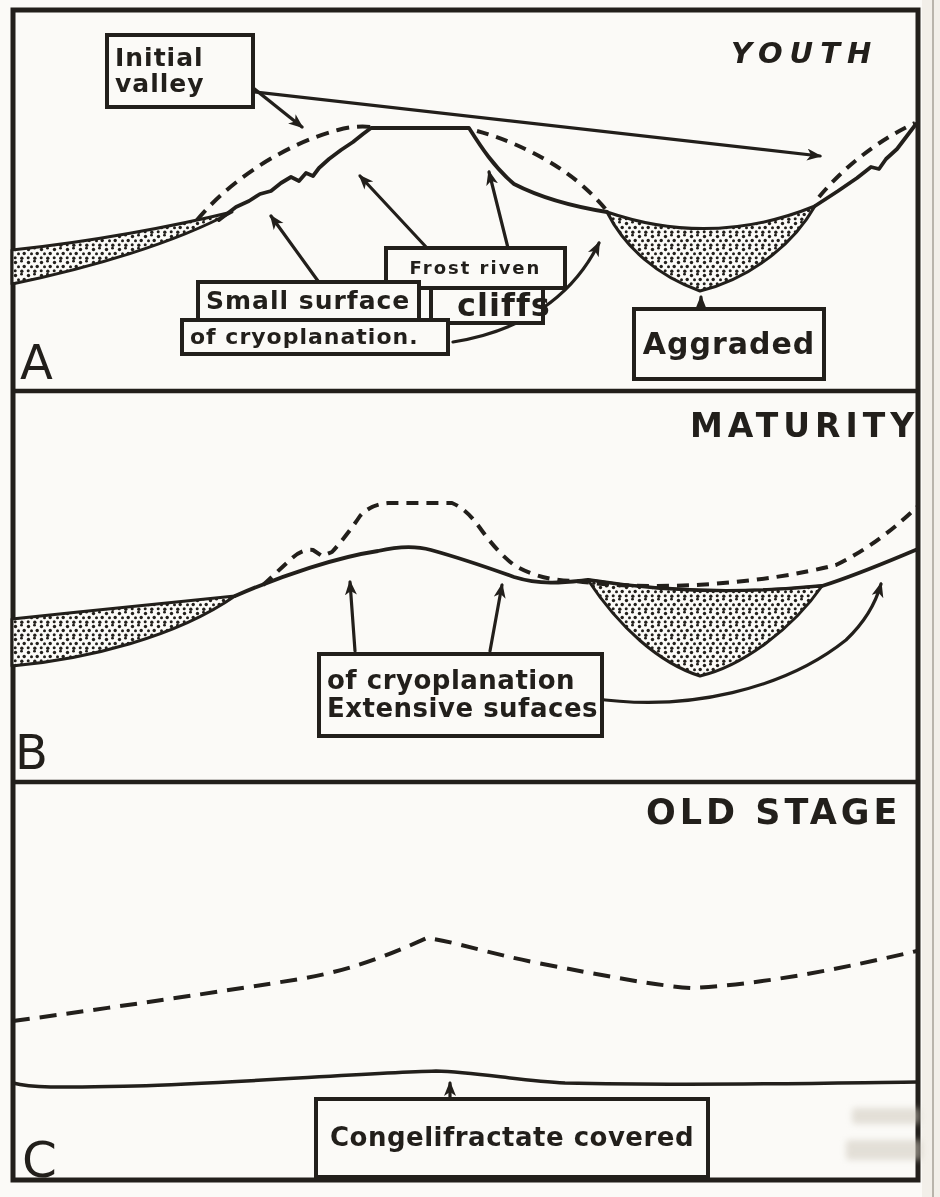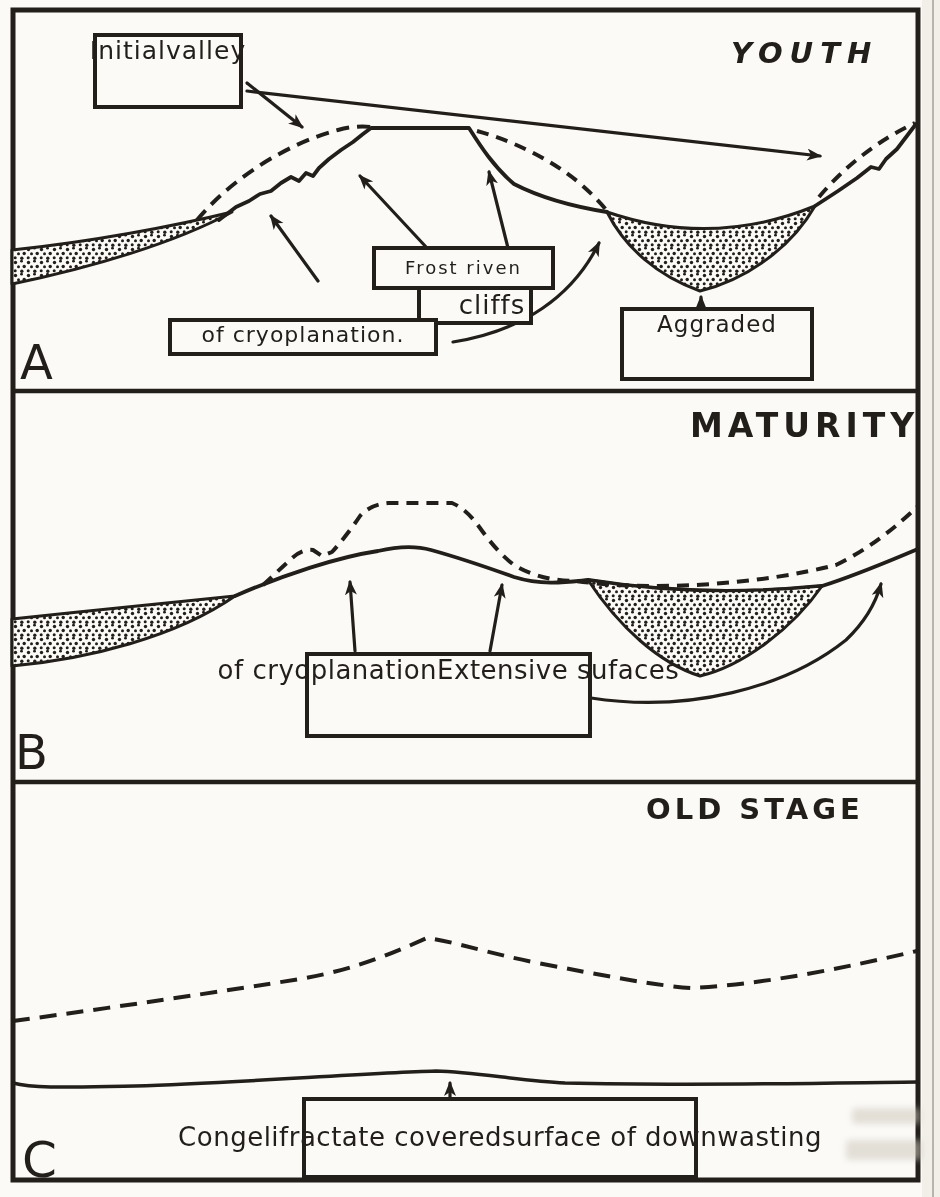--- a/index.html
+++ b/index.html
@@ -13,27 +13,28 @@
     background:var(--paper);
     overflow:hidden;
     font-family:"DejaVu Sans",sans-serif;
     color:var(--ink);
   }
   svg.draw{position:absolute;left:0;top:0;}
   .label-box{
     position:absolute;
     border:4px solid var(--ink);
     background:var(--paper);
-    display:flex;flex-direction:row;justify-content:center;
-    font-weight:normal;line-height:1.06;
+    display:flex;flex-direction:column;justify-content:center;
+    font-weight:bold;line-height:1.06;
     color:var(--ink);
     white-space:nowrap;
     padding:1px 6px;
     box-sizing:border-box;
     z-index:3;
+    margin-left:12px;
   }
   .label-line{letter-spacing:1px;}
   .stage-title{
     position:absolute;
     font-weight:bold;
     white-space:nowrap;
     z-index:2;
   }
   .panel-letter{
     position:absolute;
@@ -126,52 +127,54 @@
 
     <g stroke="#221f1b" fill="none" stroke-linecap="round" stroke-linejoin="round">
       <path d="M13,1021 C110,1008 225,991 300,979 C360,969 404,948 427,938 C452,941 487,953 538,963 C600,975 658,986 691,988 C768,984 848,967 917,951" stroke-width="4" stroke-dasharray="17 10" stroke-linecap="butt"></path>
       <path d="M13,1083 C35,1089 75,1087 135,1086 C235,1083 365,1073 436,1071 C476,1072 520,1081 565,1083 C700,1086 830,1083 918,1082" stroke-width="3.5"></path>
       <line x1="450" y1="1097" x2="450" y2="1083" stroke-width="3.2" marker-end="url(#ah)"></line>
     </g>
   </svg>
 
   <div class="stage-title" style="left:731px;top:36px;font-size:29px;letter-spacing:7px;font-style:italic;">YOUTH</div>
   <div class="stage-title" style="left:690px;top:406px;font-size:33px;letter-spacing:5px;">MATURITY</div>
-  <div class="stage-title" style="left:646px;top:792px;font-size:29px;letter-spacing:4px;">OLD STAGE</div>
+  <div class="stage-title" style="left:646px;top:792px;font-size:35px;letter-spacing:4px;">OLD STAGE</div>
 
   <div class="panel-letter" style="left:20px;top:334px;">A</div>
   <div class="panel-letter" style="left:15px;top:724px;">B</div>
   <div class="panel-letter" style="left:22px;top:1131px;font-size:50px;">C</div>
 
   <div class="label-box" style="left:93px;top:33px;width:150px;height:76px;font-size:25px;">
     <div class="label-line">Initial</div>
     <div class="label-line">valley</div>
   </div>
 
   <div class="label-box" style="left:372px;top:246px;width:183px;height:44px;font-size:18px;align-items:center;">
     <div class="label-line" style="letter-spacing:2px;">Frost riven</div>
   </div>
-  <div class="label-box" style="left:417px;top:286px;width:116px;height:39px;font-size:26px;align-items:center;padding-left:40px;">
+  <div class="label-box" style="left:417px;top:286px;width:116px;height:39px;font-size:32px;align-items:center;padding-left:40px;">
     <div class="label-line">cliffs</div>
   </div>
 
+  <div class="label-box" style="left:184px;top:280px;width:225px;height:42px;font-size:25px;">
+    <div class="label-line">Small surface</div>
+  </div>
   <div class="label-box" style="left:168px;top:318px;width:270px;height:38px;font-size:22px;">
     <div class="label-line">of cryoplanation.</div>
   </div>
 
-  <div class="label-box" style="left:620px;top:307px;width:194px;height:74px;font-size:23px;align-items:flex-start;">
+  <div class="label-box" style="left:620px;top:307px;width:194px;height:74px;font-size:30px;align-items:center;">
     <div class="label-line">Aggraded</div>
   </div>
 
   <div class="label-box" style="left:305px;top:652px;width:287px;height:86px;font-size:26px;">
     <div class="label-line" style="letter-spacing:0.5px;">of cryoplanation</div>
     <div class="label-line" style="letter-spacing:0.5px;">Extensive sufaces</div>
   </div>
 
   <div class="label-box" style="left:302px;top:1097px;width:396px;height:82px;font-size:26px;align-items:center;">
     <div class="label-line" style="letter-spacing:0.5px;">Congelifractate covered</div>
-    <div class="label-line" style="letter-spacing:0.5px;">surface of downwasting</div>
   </div>
 
   <div class="bleed" style="left:852px;top:1108px;width:68px;height:16px;"></div>
   <div class="bleed" style="left:846px;top:1140px;width:76px;height:20px;"></div>
 
 </div>
 
 </body></html>

